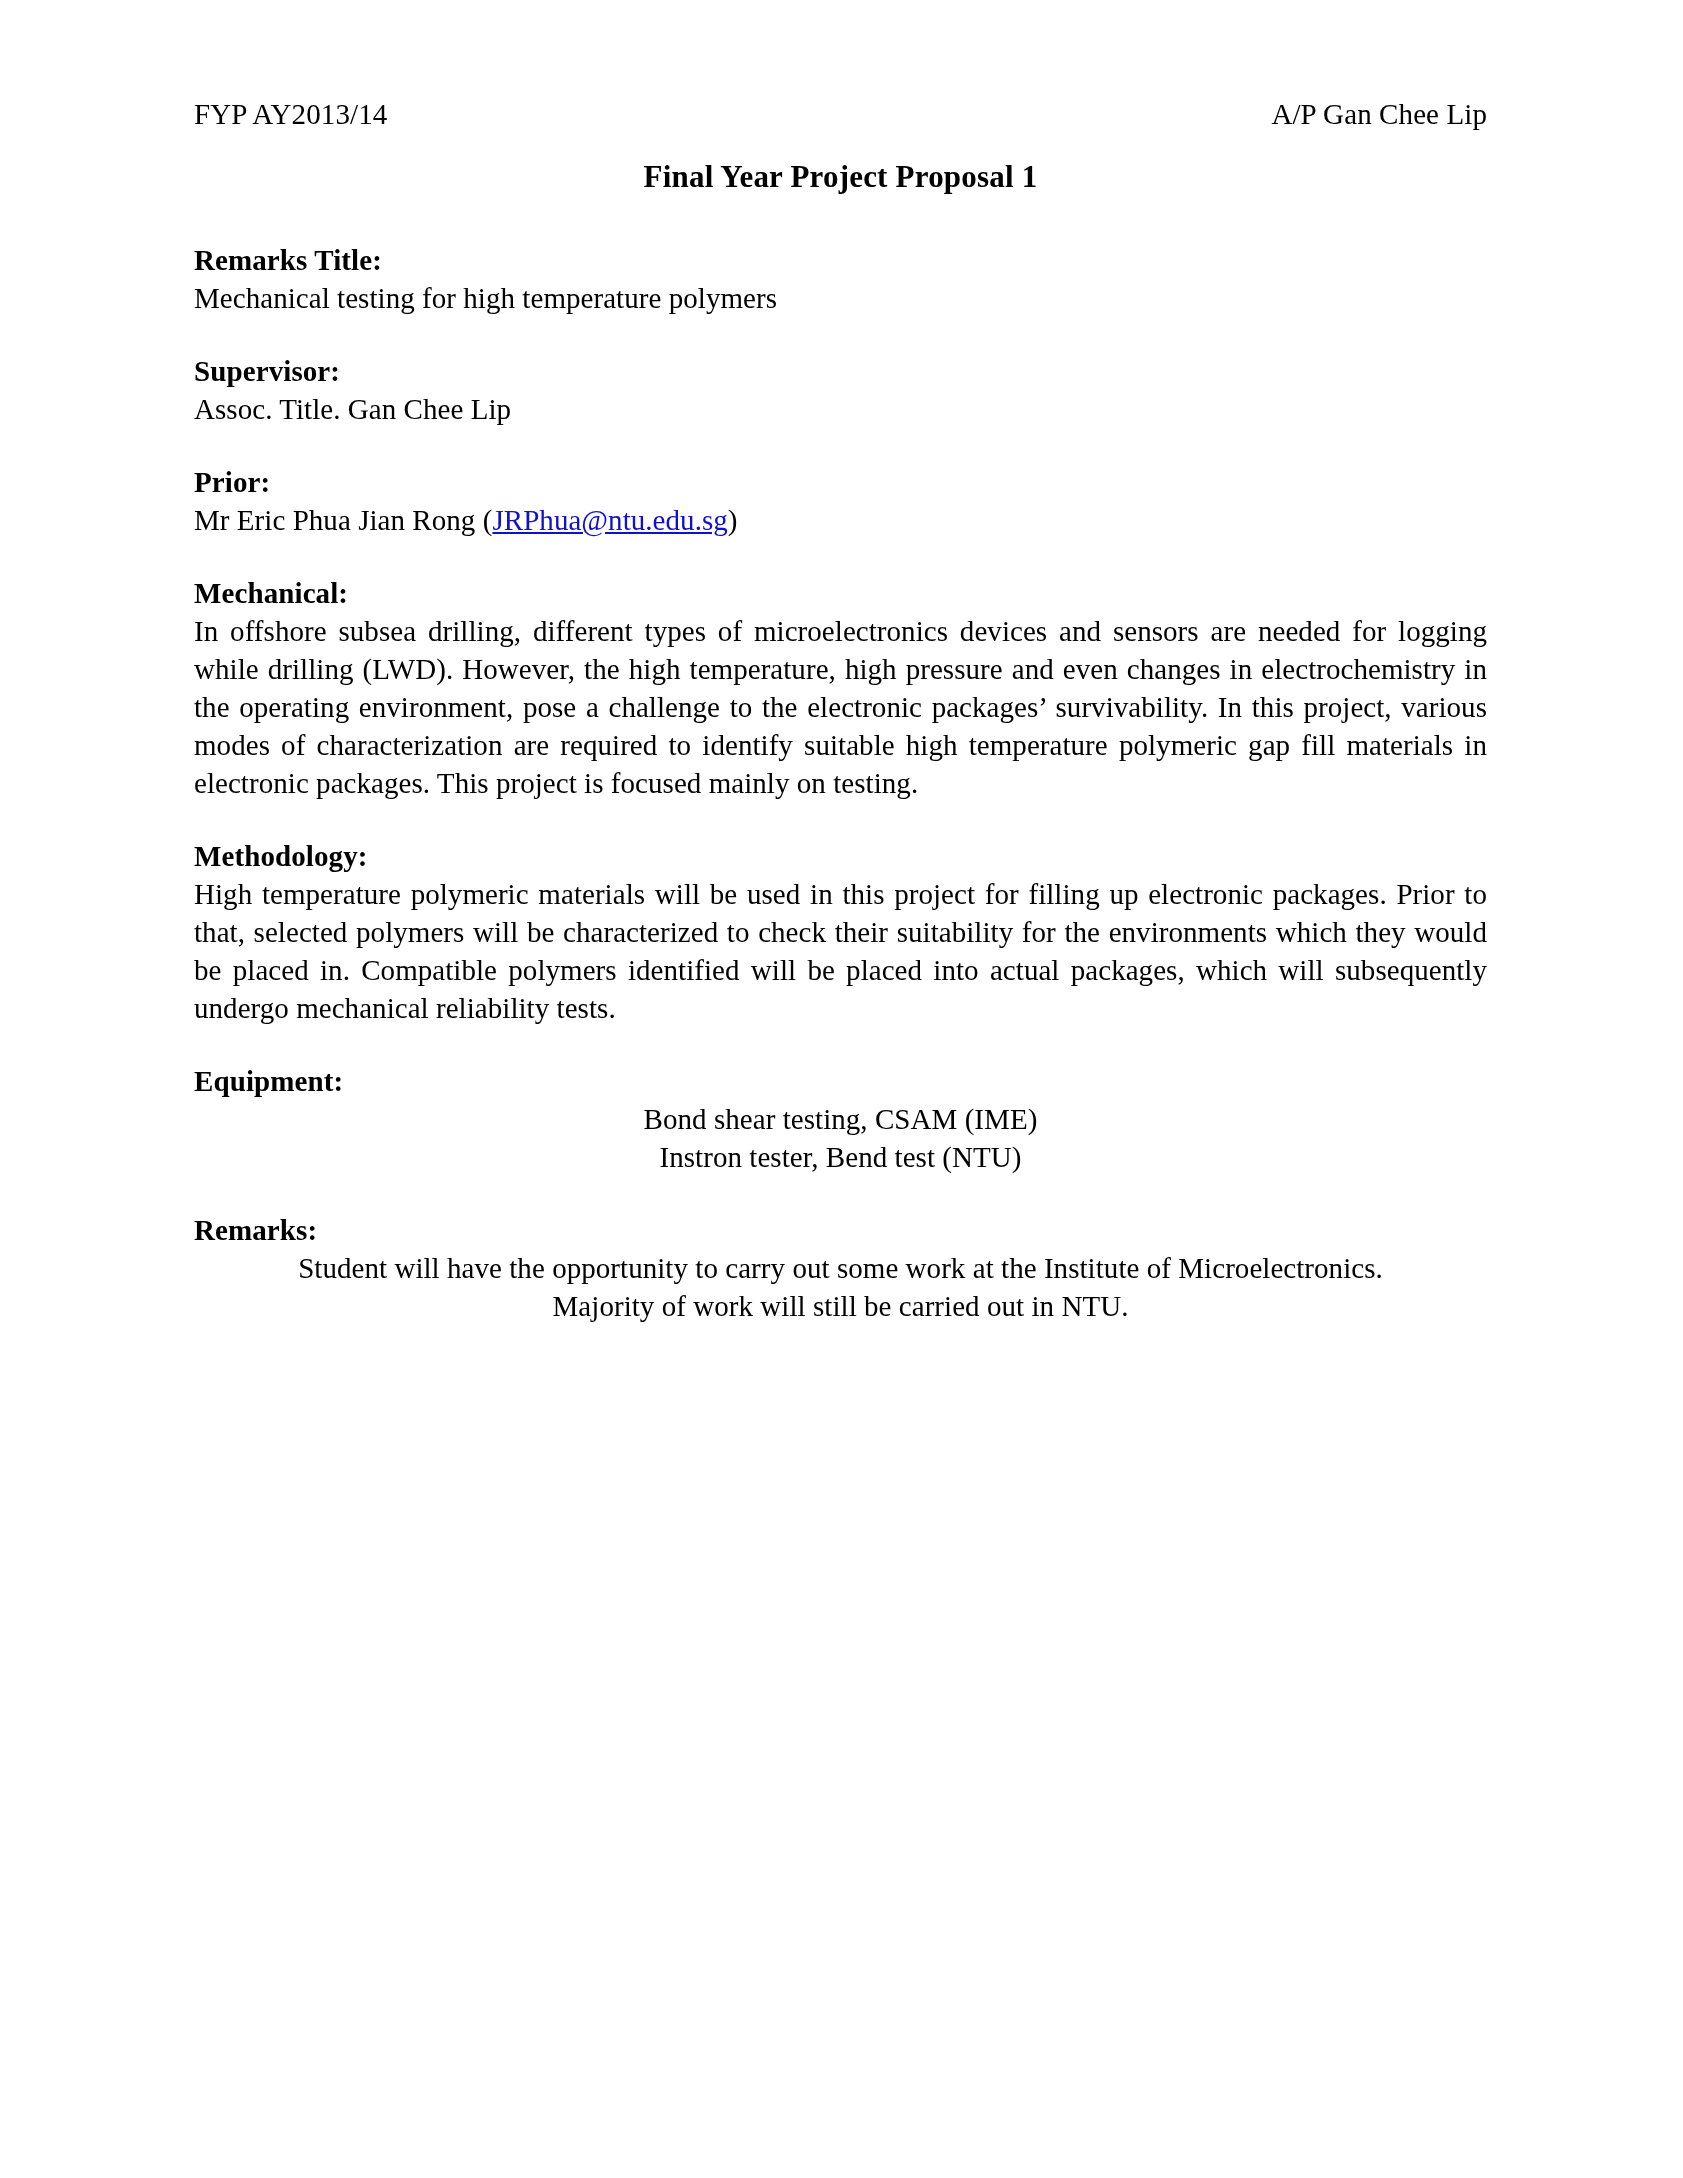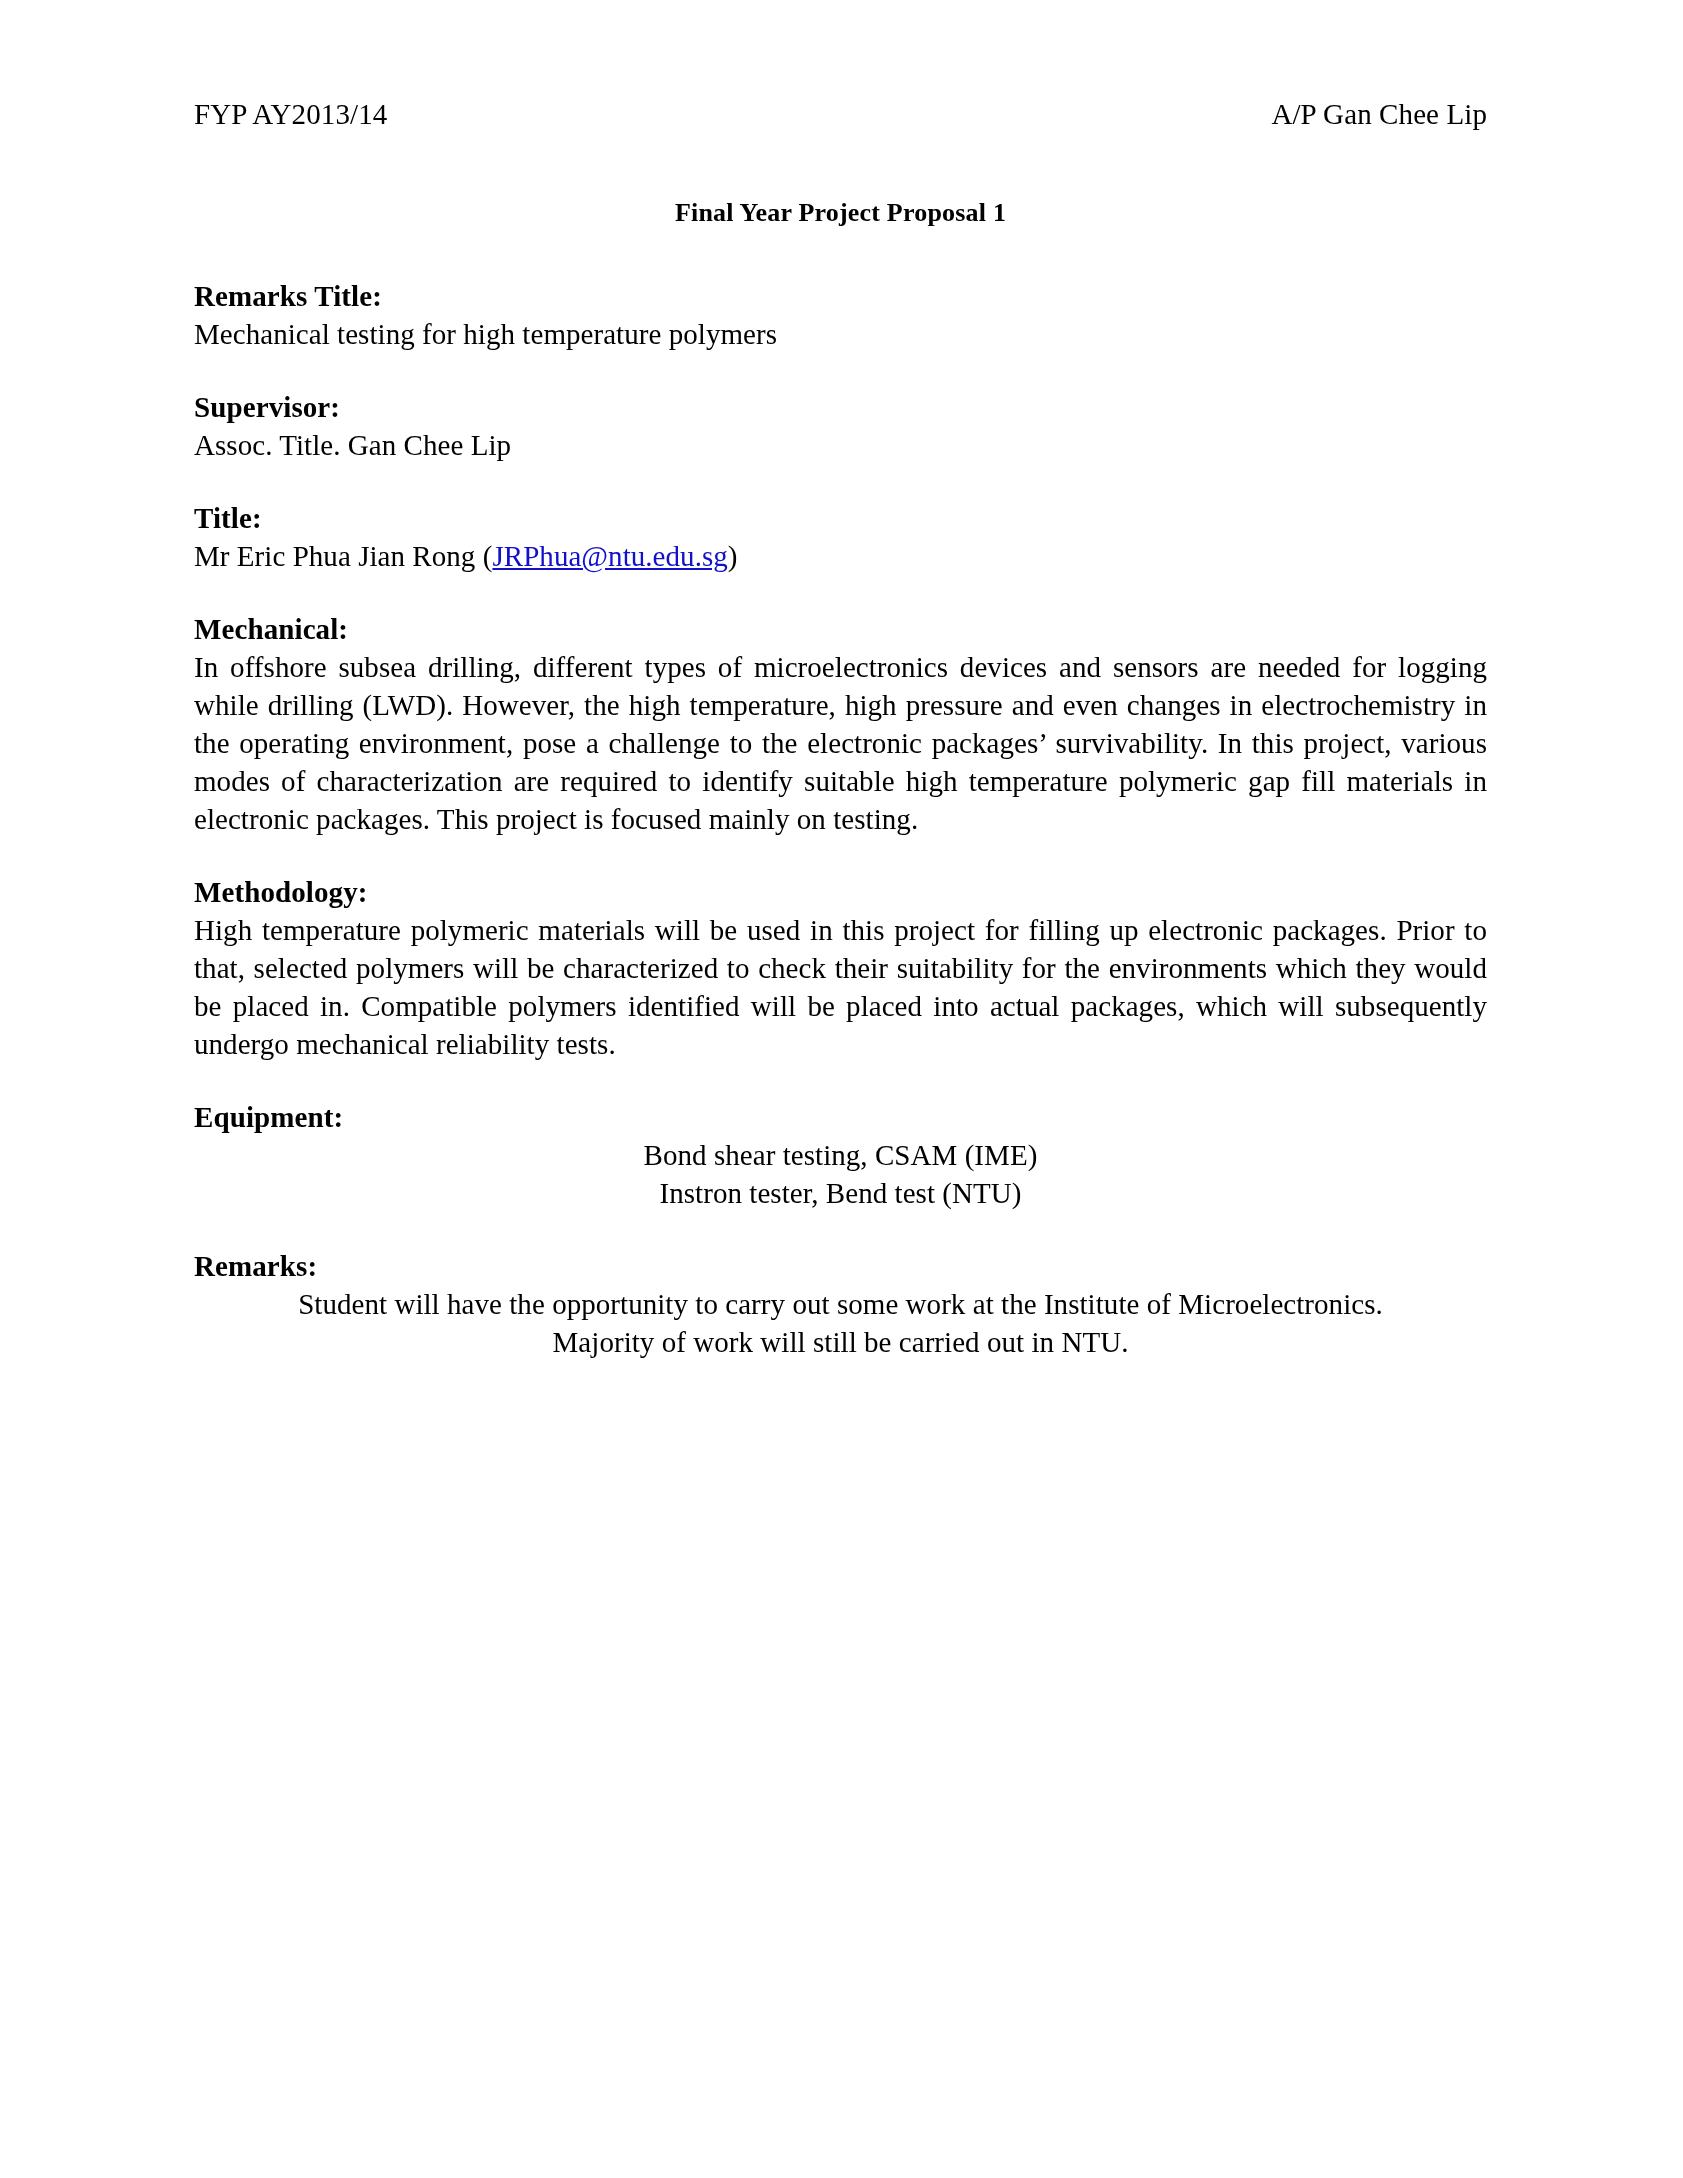--- a/index.html
+++ b/index.html
@@ -41,23 +41,23 @@
     line-height: 38px;
     letter-spacing: 0.1px;
   }
   .doc-header .hdr-left,
   .doc-header .hdr-right {
     white-space: nowrap;
   }
 
   
   .doc-title {
-    margin-top: 60px;
+    margin-top: 24px;
     text-align: center;
-    font-size: 26px;
+    font-size: 31px;
     font-weight: bold;
     line-height: 40px;
     letter-spacing: 0.2px;
   }
 
   
   .section {
     margin-top: 35px;
   }
   .section.first {
@@ -106,21 +106,21 @@
       <div class="section-heading">Remarks Title:</div>
       <div class="section-body">Mechanical testing for high temperature polymers</div>
     </div>
 
     <div class="section">
       <div class="section-heading">Supervisor:</div>
       <div class="section-body">Assoc. Title. Gan Chee Lip</div>
     </div>
 
     <div class="section">
-      <div class="section-heading">Title:</div>
+      <div class="section-heading">Prior:</div>
       <div class="section-body"><span>Mr Eric Phua Jian Rong (</span><a class="maillink" href="#">JRPhua@ntu.edu.sg</a><span>)</span></div>
     </div>
 
     <div class="section">
       <div class="section-heading">Mechanical:</div>
       <div class="section-body justified">In offshore subsea drilling, different types of microelectronics devices and sensors are needed for logging while drilling (LWD). However, the high temperature, high pressure and even changes in electrochemistry in the operating environment, pose a challenge to the electronic packages’ survivability. In this project, various modes of characterization are required to identify suitable high temperature polymeric gap fill materials in electronic packages. This project is focused mainly on testing.</div>
     </div>
 
     <div class="section">
       <div class="section-heading">Methodology:</div>

